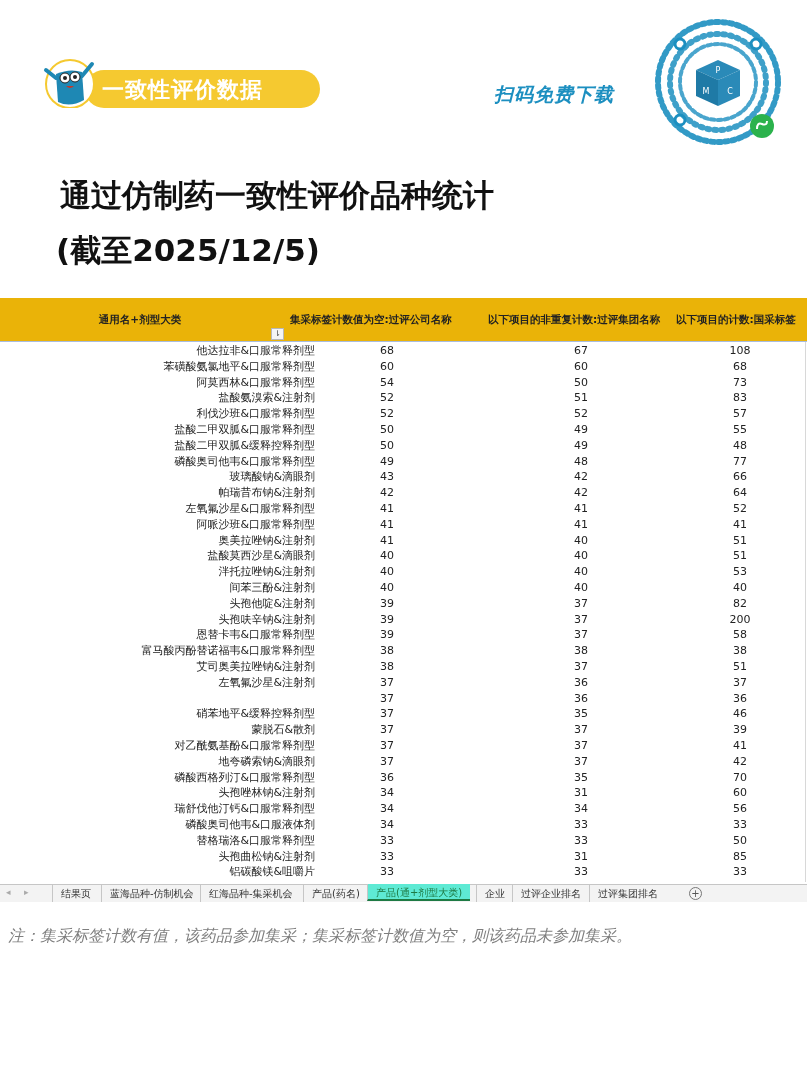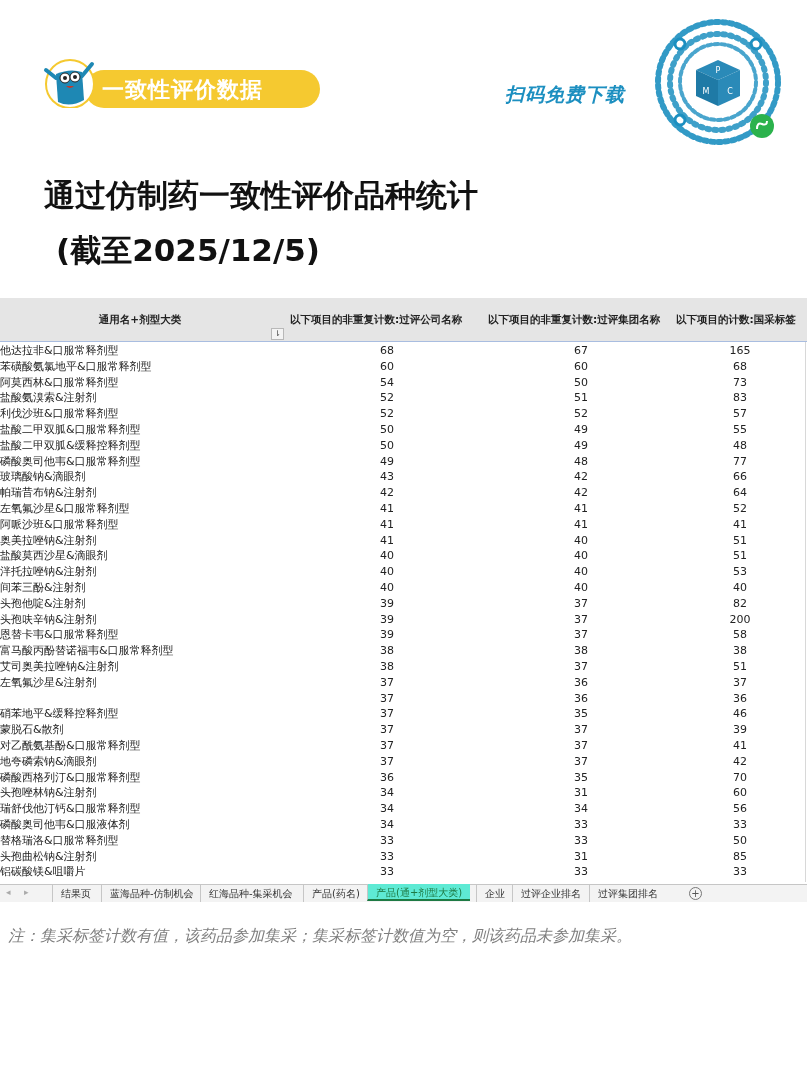--- a/index.html
+++ b/index.html
@@ -15,59 +15,59 @@
   .brand-text {
     position: absolute; left: 62px; top: 19px; font-size: 22px; font-weight: bold;
     color: #ffffff; letter-spacing: 1px; white-space: nowrap;
   }
   .brand-mascot {
     position: absolute; left: 0; top: 0; width: 64px; height: 52px;
   }
 
   .scan-text {
     position: absolute; left: 494px; top: 82px; font-size: 19px; font-weight: bold;
-    font-style: italic; color: #1c8fc0; letter-spacing: 1px; white-space: nowrap; margin-left: 11px;
+    font-style: italic; color: #1c8fc0; letter-spacing: 1px; white-space: nowrap;
   }
   .qr { position: absolute; left: 648px; top: 12px; width: 140px; height: 140px; }
 
   .title {
-    position: absolute; left: 44px; top: 175px; font-size: 31px; font-weight: bold; color: #111;
+    position: absolute; left: 60px; top: 175px; font-size: 31px; font-weight: bold; color: #111;
     white-space: nowrap; line-height: 40px;
   }
   .subtitle {
     position: absolute; left: 56px; top: 230px; font-size: 31px; font-weight: bold; color: #111;
     white-space: nowrap; line-height: 40px;
   }
 
   
   .sheet {
     position: absolute; left: 0; top: 298px; width: 807px; height: 604px;
     background: #fff; overflow: hidden;
   }
   .sheet-header {
     position: absolute; left: 0; top: 0; width: 807px; height: 44px;
-    background: #e5e5e5; border-bottom: 1px solid #a9bde0;
+    background: #eab308; border-bottom: 1px solid #a9bde0;
   }
   .hcell {
     position: absolute; top: 0; height: 44px; font-size: 10.5px; font-weight: bold; color: #222;
     white-space: nowrap; display: flex; align-items: center; justify-content: center;
   }
   .h0 { left: 0; width: 280px; }
   .h1 { left: 290px; width: 196px; justify-content: flex-start; }
   .h2 { left: 488px; width: 186px; justify-content: flex-start; }
   .h3 { left: 676px; width: 131px; justify-content: flex-start; }
   .filter-btn {
     position: absolute; left: 271px; top: 30px; width: 13px; height: 12px;
     border: 1px solid #b8b8b8; background: #f4f4f4; font-size: 8px; line-height: 10px;
     text-align: center; color: #444;
   }
   .rows { position: absolute; left: 0; top: 45px; width: 807px; }
   .row { position: relative; height: 15.8px; font-size: 11px; color: #222; }
   .row span { position: absolute; top: 0; line-height: 15.8px; white-space: nowrap; }
-  .c0 { left: 0; width: 315px; text-align: left; }
+  .c0 { left: 0; width: 315px; text-align: right; }
   .c1 { left: 380px; }
   .c2 { left: 574px; }
   .c3 { left: 725px; width: 30px; text-align: center; }
   .rgrid { position: absolute; left: 805px; top: 44px; width: 1px; height: 540px; background: #d8d8d8; }
 
   
   .tabbar {
     position: absolute; left: 0; top: 884px; width: 807px; height: 18px;
     background: #f3f3f3; border-top: 1px solid #c6c6c6; font-size: 10px; color: #333;
   }
@@ -130,32 +130,32 @@
     <path d="M109 117 Q109 110 114 112 Q119 114 119 109" stroke="#fff" stroke-width="2" fill="none"></path>
   </g>
 </svg>
 
 <div class="title">通过仿制药一致性评价品种统计</div>
 <div class="subtitle">(截至2025/12/5)</div>
 
 <div class="sheet">
   <div class="sheet-header">
     <div class="hcell h0">通用名+剂型大类</div>
-    <div class="hcell h1">以下项目的非重复计数:过评公司名称</div>
+    <div class="hcell h1">集采标签计数值为空:过评公司名称</div>
     <div class="hcell h3">以下项目的计数:国采标签</div>
     <div class="hcell h2">以下项目的非重复计数:过评集团名称</div>
     <div class="filter-btn">⇂</div>
   </div>
   <div class="rgrid"></div>
   <div class="rows" id="rows">
       <div class="row">
         <span class="c0">他达拉非&amp;口服常释剂型</span>
         <span class="c1">68</span>
         <span class="c2">67</span>
-        <span class="c3">165</span>
+        <span class="c3">108</span>
       </div>
       <div class="row">
         <span class="c0">苯磺酸氨氯地平&amp;口服常释剂型</span>
         <span class="c1">60</span>
         <span class="c2">60</span>
         <span class="c3">68</span>
       </div>
       <div class="row">
         <span class="c0">阿莫西林&amp;口服常释剂型</span>
         <span class="c1">54</span>

